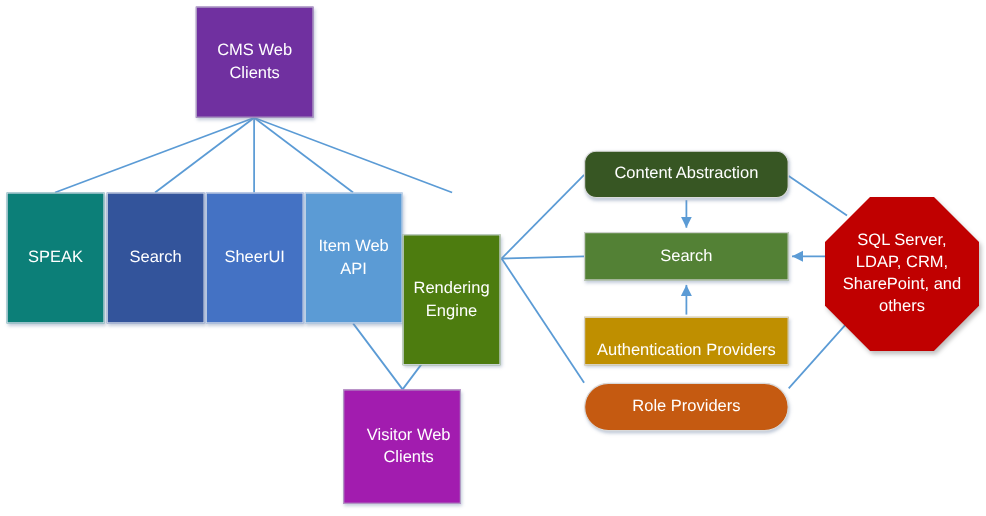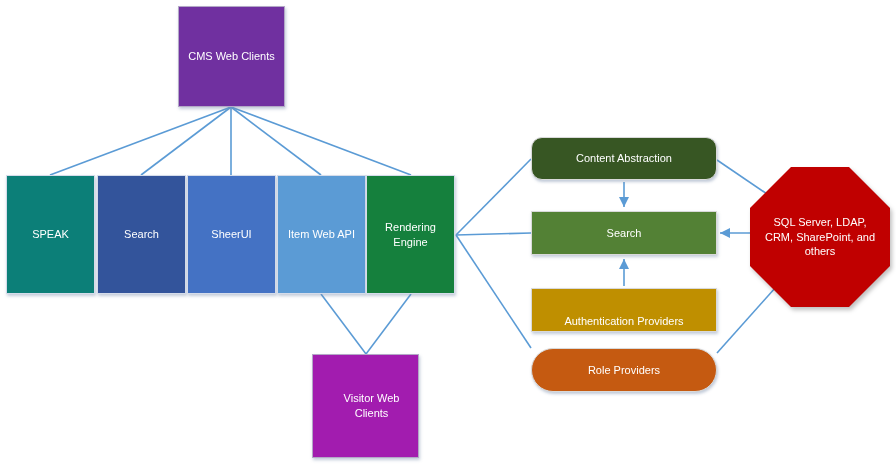--- a/index.html
+++ b/index.html
@@ -25,21 +25,21 @@
   .arrowhead { fill: var(--connector); }
 
   .node {
     position: absolute;
     z-index: 1;
     display: flex;
     align-items: center;
     justify-content: center;
     text-align: center;
     color: var(--text);
-    font-size: 11px;
+    font-size: 15px;
     line-height: 1.35;
     box-shadow: 1px 2px 3px rgba(120,140,170,0.45);
   }
   .node .lbl { display: block; padding: 2px 8px; }
 
   .purple-box { width: 107px; border: 1px solid #b3a8c6; }
   .cms     { left: 178px; top: 6px;   height: 101px; }
   .visitor { left: 312px; top: 354px; height: 104px; }
 
   .row-box { top: 175px; width: 89px; height: 119px; border: 1px solid #d5dcea; }
@@ -63,21 +63,21 @@
     box-shadow: none;
     filter: none;
   }
   .octagon-wrap {
     position: absolute;
     left: 750px; top: 167px;
     width: 140px; height: 140px;
     z-index: 1;
     filter: drop-shadow(2px 3px 2px rgba(0,0,0,0.25));
   }
-  .octagon-wrap .octagon { left: 0; top: 0; position: absolute; border-radius: 15px; }
+  .octagon-wrap .octagon { left: 0; top: 12px; position: absolute; border-radius: 15px; }
   .octagon .lbl { padding: 0 10px; }
 </style>
 </head>
 <body>
 
 <div class="canvas">
 
   <svg class="connectors" viewBox="0 0 896 469" xmlns="http://www.w3.org/2000/svg">
     <defs>
       <marker id="arrow" markerUnits="userSpaceOnUse" markerWidth="11" markerHeight="11" refX="10" refY="5" orient="auto">
@@ -115,21 +115,21 @@
   </div>
   <div class="node row-box clientsearch" style="background-color: rgb(51, 84, 155);">
     <span class="lbl">Search</span>
   </div>
   <div class="node row-box sheerui" style="background-color: rgb(68, 114, 196);">
     <span class="lbl">SheerUI</span>
   </div>
   <div class="node row-box itemwebapi" style="background-color: rgb(91, 155, 213);">
     <span class="lbl">Item Web API</span>
   </div>
-  <div class="node row-box rendering" style="background-color: #15803d;">
+  <div class="node row-box rendering" style="background-color: #4d7c0f; margin-top: 38px;">
     <span class="lbl">Rendering Engine</span>
   </div>
 
   <div class="node purple-box visitor" style="background-color: #a21caf; padding-left: 12px;">
     <span class="lbl">Visitor Web Clients</span>
   </div>
 
   <div class="node wide-box contentabs" style="background-color: rgb(55, 86, 35); border-radius: 11px;">
     <span class="lbl">Content Abstraction</span>
   </div>

